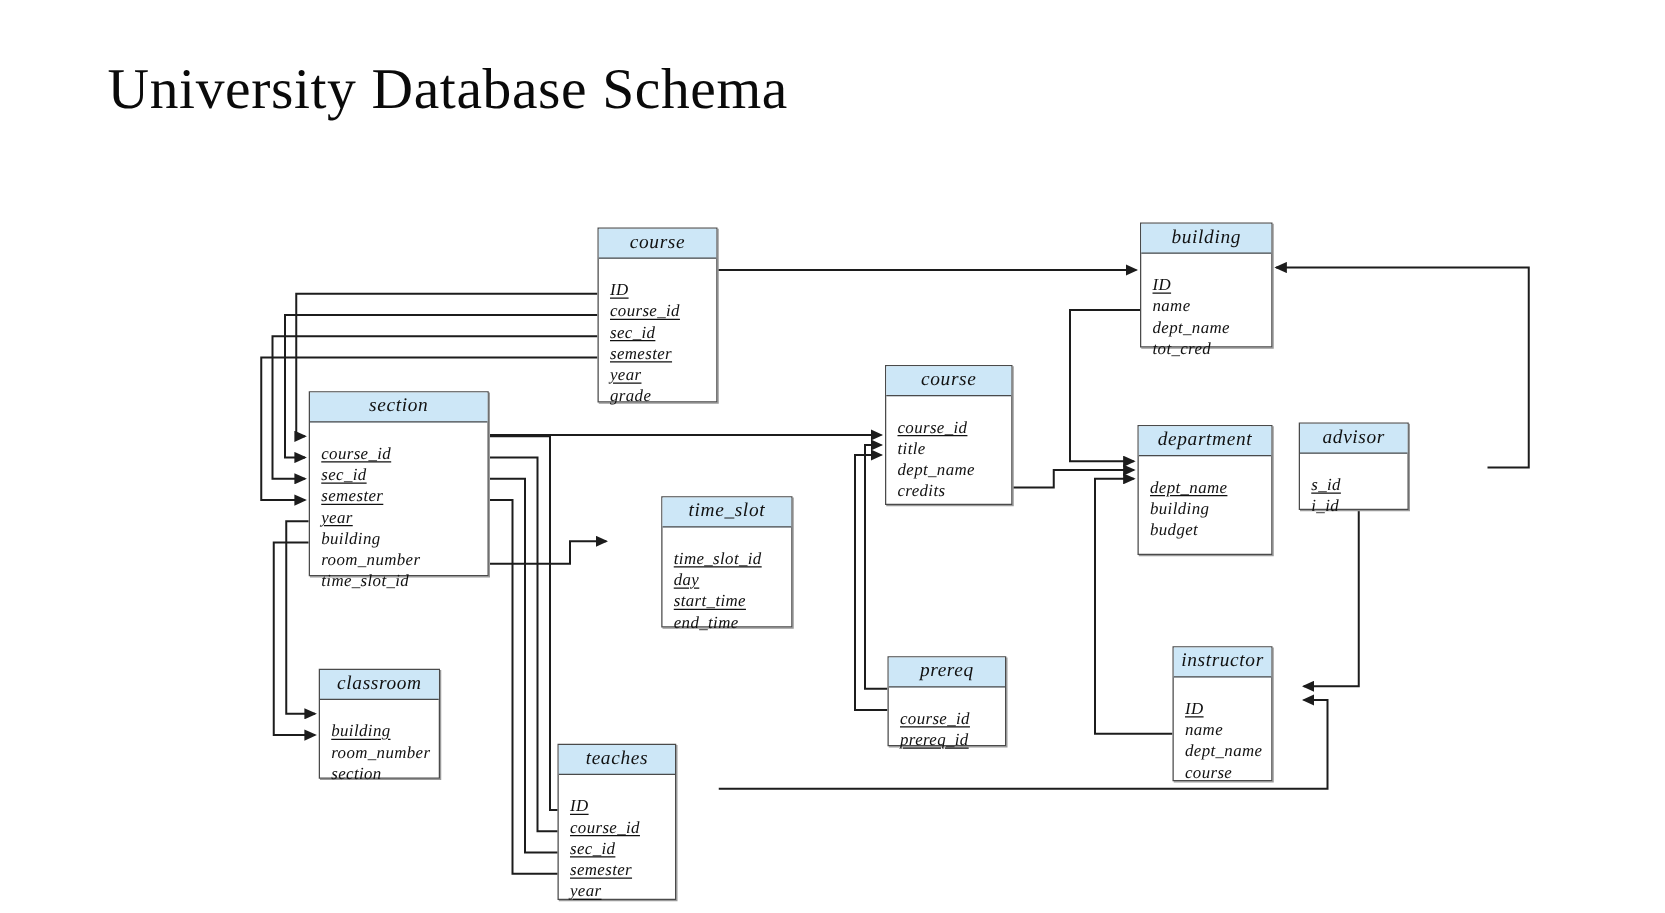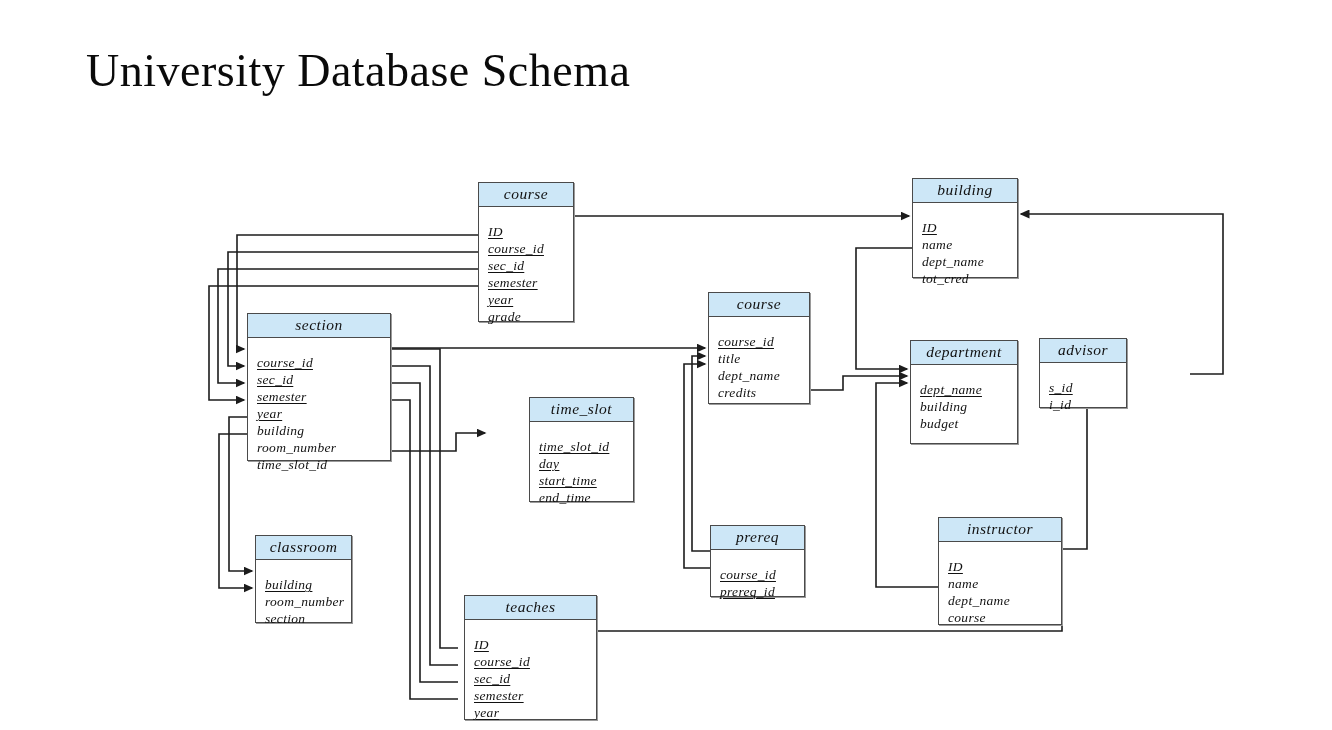--- a/index.html
+++ b/index.html
@@ -165,38 +165,38 @@
           <div class="field">end_time</div>
         </div>
       </div>
       <div class="table" style="left: 710px; top: 525px; width: 95px; height: 72px;">
         <div class="thead">prereq</div>
         <div class="tbody">
           <div class="field key">course_id</div>
           <div class="field key">prereq_id</div>
         </div>
       </div>
-      <div class="table" style="left: 938px; top: 517px; width: 124px; height: 108px;">
+      <div class="table" style="left: 938px; top: 517px; width: 80px; height: 108px;">
         <div class="thead">instructor</div>
         <div class="tbody">
           <div class="field key">ID</div>
           <div class="field">name</div>
           <div class="field">dept_name</div>
           <div class="field">course</div>
         </div>
       </div>
       <div class="table" style="left: 255px; top: 535px; width: 97px; height: 88px;">
         <div class="thead">classroom</div>
         <div class="tbody">
           <div class="field key">building</div>
           <div class="field">room_number</div>
           <div class="field">section</div>
         </div>
       </div>
-      <div class="table" style="left: 464px; top: 595px; width: 133px; height: 125px;">
+      <div class="table" style="left: 446px; top: 595px; width: 95px; height: 125px;">
         <div class="thead">teaches</div>
         <div class="tbody">
           <div class="field key">ID</div>
           <div class="field key">course_id</div>
           <div class="field key">sec_id</div>
           <div class="field key">semester</div>
           <div class="field key">year</div>
         </div>
       </div>
     </div>

